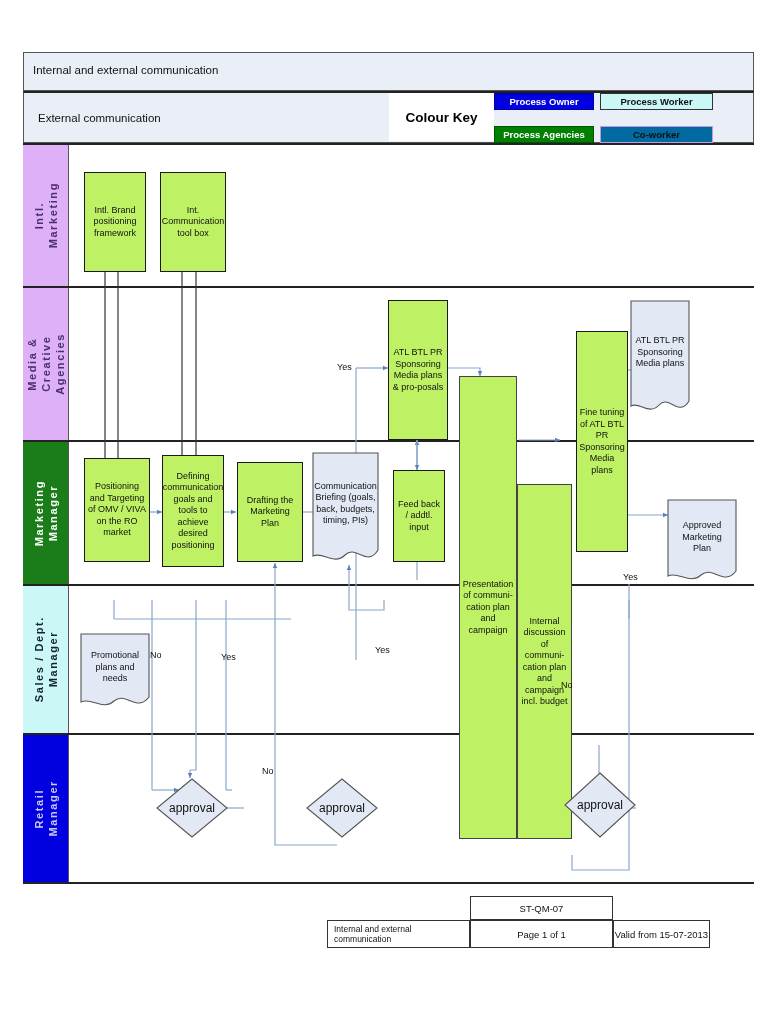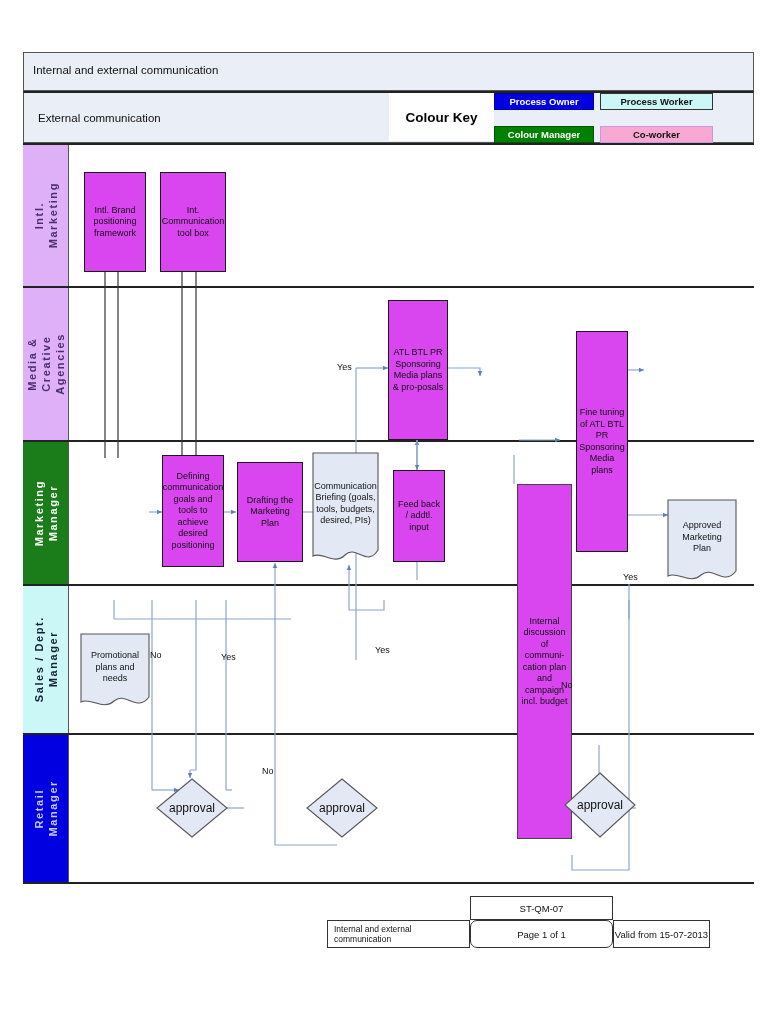--- a/index.html
+++ b/index.html
@@ -16,21 +16,21 @@
   .hdr-row2{position:absolute;left:19px;top:91px;width:731px;height:52px;background:#eaeef7;border:1px solid #555;border-top:2px solid #222;box-sizing:border-box;}
   .hdr-row2 .t{position:absolute;left:14px;top:19px;font-size:11.5px;color:#111;}
 
   .colour-key{position:absolute;left:385px;top:93px;width:105px;height:48px;background:#fff;display:flex;align-items:center;justify-content:center;}
   .colour-key span{font-size:13.5px;font-weight:bold;color:#000;}
 
   .key-cell{position:absolute;height:17px;display:flex;align-items:center;justify-content:center;font-size:9.5px;font-weight:bold;box-sizing:border-box;}
   .key-owner{left:490px;top:93px;width:100px;background:#0000e0;color:#fff;border:1px solid #0000a0;}
   .key-worker{left:596px;top:93px;width:113px;background:#ccf7f7;color:#111;border:1px solid #333;}
   .key-mgr{left:490px;top:126px;width:100px;background:#008000;color:#fff;border:1px solid #005500;}
-  .key-cow{left:596px;top:126px;width:113px;background:#f9a8d4;color:#111;border:1px solid #c39ae0;}
+  .key-cow{left:596px;top:126px;width:113px;background:#0369a1;color:#111;border:1px solid #c39ae0;}
 
   
   .lane{position:absolute;left:19px;width:731px;box-sizing:border-box;border-top:2px solid #222;}
   .lane-label{position:absolute;left:0;top:0;width:46px;height:100%;box-sizing:border-box;border-right:1px solid #555;
     display:flex;align-items:center;justify-content:center;}
   .lane-label span{
     writing-mode:vertical-rl;transform:rotate(180deg);
     font-size:11px;font-weight:bold;letter-spacing:1.6px;line-height:14px;text-align:center;white-space:pre;}
   .lane-body{position:absolute;left:46px;top:0;right:0;height:100%;background:#fff;}
 
@@ -39,42 +39,42 @@
   .lane3{top:440px;height:144px;}
   .lane4{top:584px;height:149px;}
   .lane5{top:733px;height:151px;border-bottom:2px solid #222;}
 
   .lbl-purple{background:#ddb0f7;color:#4a2f6b;}
   .lbl-green{background:#1a7d1a;color:#ffffff;}
   .lbl-cyan{background:#ccf7f7;color:#123;}
   .lbl-blue{background:#0000e0;color:#c9c9ee;}
 
   
-  .node{position:absolute;box-sizing:border-box;background:#d946ef;border:1.6px solid #1a1a1a;
+  .node{position:absolute;box-sizing:border-box;background:#bef264;border:1.6px solid #1a1a1a;
         display:flex;align-items:center;justify-content:center;text-align:center;
         font-size:9px;line-height:11.5px;color:#111;padding:2px 3px;}
   .node.thin{border-width:1.2px;border-color:#444;}
   .node.doc{border:none;background:transparent;padding:0;}
   .doc-inner{position:absolute;inset:0;display:flex;align-items:center;justify-content:center;text-align:center;
              font-size:9px;line-height:11.5px;color:#111;padding:3px 5px;box-sizing:border-box;z-index:2;}
   .diamond{position:absolute;}
   .diamond-label{position:absolute;inset:0;display:flex;align-items:center;justify-content:center;
                  font-size:12px;color:#111;z-index:2;}
 
   .edge-label{position:absolute;font-size:9px;color:#111;background:transparent;}
 
   svg.lines{position:absolute;left:0;top:0;width:768px;height:1024px;pointer-events:none;}
 
   
   .foot-top{position:absolute;left:466px;top:896px;width:143px;height:24px;border:1px solid #333;background:#fff;
             display:flex;align-items:center;justify-content:center;font-size:9.5px;color:#111;box-sizing:border-box;}
   .foot-row{position:absolute;top:920px;height:28px;border:1px solid #333;background:#fff;
             display:flex;align-items:center;font-size:8.5px;color:#111;box-sizing:border-box;}
   .foot-c1{left:323px;width:143px;justify-content:flex-start;padding-left:6px;}
-  .foot-c2{left:466px;width:143px;justify-content:center;font-size:9.5px;border-radius:7px;}
+  .foot-c2{left:466px;width:143px;justify-content:center;font-size:9.5px;}
   .foot-c3{left:609px;width:97px;justify-content:center;font-size:9.5px;}
 </style>
 </head>
 <body>
 
 <div id="stage">
 
   <div class="frame"></div>
 
   <div class="hdr-row1">
@@ -83,21 +83,21 @@
 
   <div class="hdr-row2">
     <div class="t">External communication</div>
   </div>
 
   <div class="colour-key">
     <span>Colour Key</span>
   </div>
   <div class="key-cell key-owner">Process Owner</div>
   <div class="key-cell key-worker">Process Worker</div>
-  <div class="key-cell key-mgr">Colour Manager</div>
+  <div class="key-cell key-mgr">Process Agencies</div>
   <div class="key-cell key-cow">Co-worker</div>
 
   <div class="lane lane1">
     <div class="lane-label lbl-purple">
       <span>Intl.
 Marketing</span>
     </div>
     <div class="lane-body"></div>
   </div>
 
@@ -198,33 +198,41 @@
       <path d="M622,808 L632,808"></path>
       <path d="M568,855 L568,870 L625,870 L625,600"></path>
     </g>
   </svg>
 
   <div class="node" style="left:80px;top:172px;width:62px;height:100px;">Intl. Brand positioning framework</div>
   <div class="node" style="left:156px;top:172px;width:66px;height:100px;">Int. Communication tool box</div>
 
   <div class="node" style="left:384px;top:300px;width:60px;height:140px;">ATL BTL PR Sponsoring Media plans &amp; pro-posals</div>
 
-
+  <div class="node doc" style="left:626px;top:300px;width:60px;height:118px;">
+    <svg width="60" height="118" viewBox="0 0 60 118" style="position:absolute;left:0;top:0;">
+      <path d="M1,1 L59,1 L59,101 C49,118 39,94 29,105 C19,116 9,101 1,106 Z" fill="#e2e9f4" stroke="#555" stroke-width="1.1"></path>
+    </svg>
+    <div class="doc-inner" style="padding-bottom:16px;">ATL BTL PR Sponsoring Media plans</div>
+  </div>
+
+  <div class="node" style="left:80px;top:458px;width:66px;height:104px;">Positioning and Targeting of OMV / VIVA on the RO market</div>
   <div class="node" style="left:158px;top:455px;width:62px;height:112px;">Defining communication goals and tools to achieve desired positioning</div>
   <div class="node" style="left:233px;top:462px;width:66px;height:100px;">Drafting the Marketing Plan</div>
 
   <div class="node doc" style="left:308px;top:452px;width:67px;height:116px;">
     <svg width="67" height="116" viewBox="0 0 67 116" style="position:absolute;left:0;top:0;">
       <path d="M1,1 L66,1 L66,98 C55,116 44,92 33,103 C22,114 11,99 1,104 Z" fill="#e2e9f4" stroke="#555" stroke-width="1.1"></path>
     </svg>
-    <div class="doc-inner" style="padding-bottom:16px;">Communication Briefing (goals, tools, budgets, desired, PIs)</div>
+    <div class="doc-inner" style="padding-bottom:16px;">Communication Briefing (goals, back, budgets, timing, PIs)</div>
   </div>
 
   <div class="node" style="left:389px;top:470px;width:52px;height:92px;">Feed back / addtl. input</div>
 
+  <div class="node thin" style="left:455px;top:376px;width:58px;height:463px;align-items:center;">Presentation of communi-cation plan and campaign</div>
   <div class="node thin" style="left:513px;top:484px;width:55px;height:355px;align-items:center;">Internal discussion of communi-cation plan and campaign incl. budget</div>
 
   <div class="node" style="left:572px;top:331px;width:52px;height:221px;">Fine tuning of ATL BTL PR Sponsoring Media plans</div>
 
   <div class="node doc" style="left:663px;top:468px;width:70px;height:88px;margin-top:31px;">
     <svg width="70" height="88" viewBox="0 0 70 88" style="position:absolute;left:0;top:0;">
       <path d="M1,1 L69,1 L69,72 C57,88 46,66 34,76 C23,86 11,72 1,77 Z" fill="#e2e9f4" stroke="#555" stroke-width="1.1"></path>
     </svg>
     <div class="doc-inner" style="padding-bottom:14px;">Approved Marketing Plan</div>
   </div>

